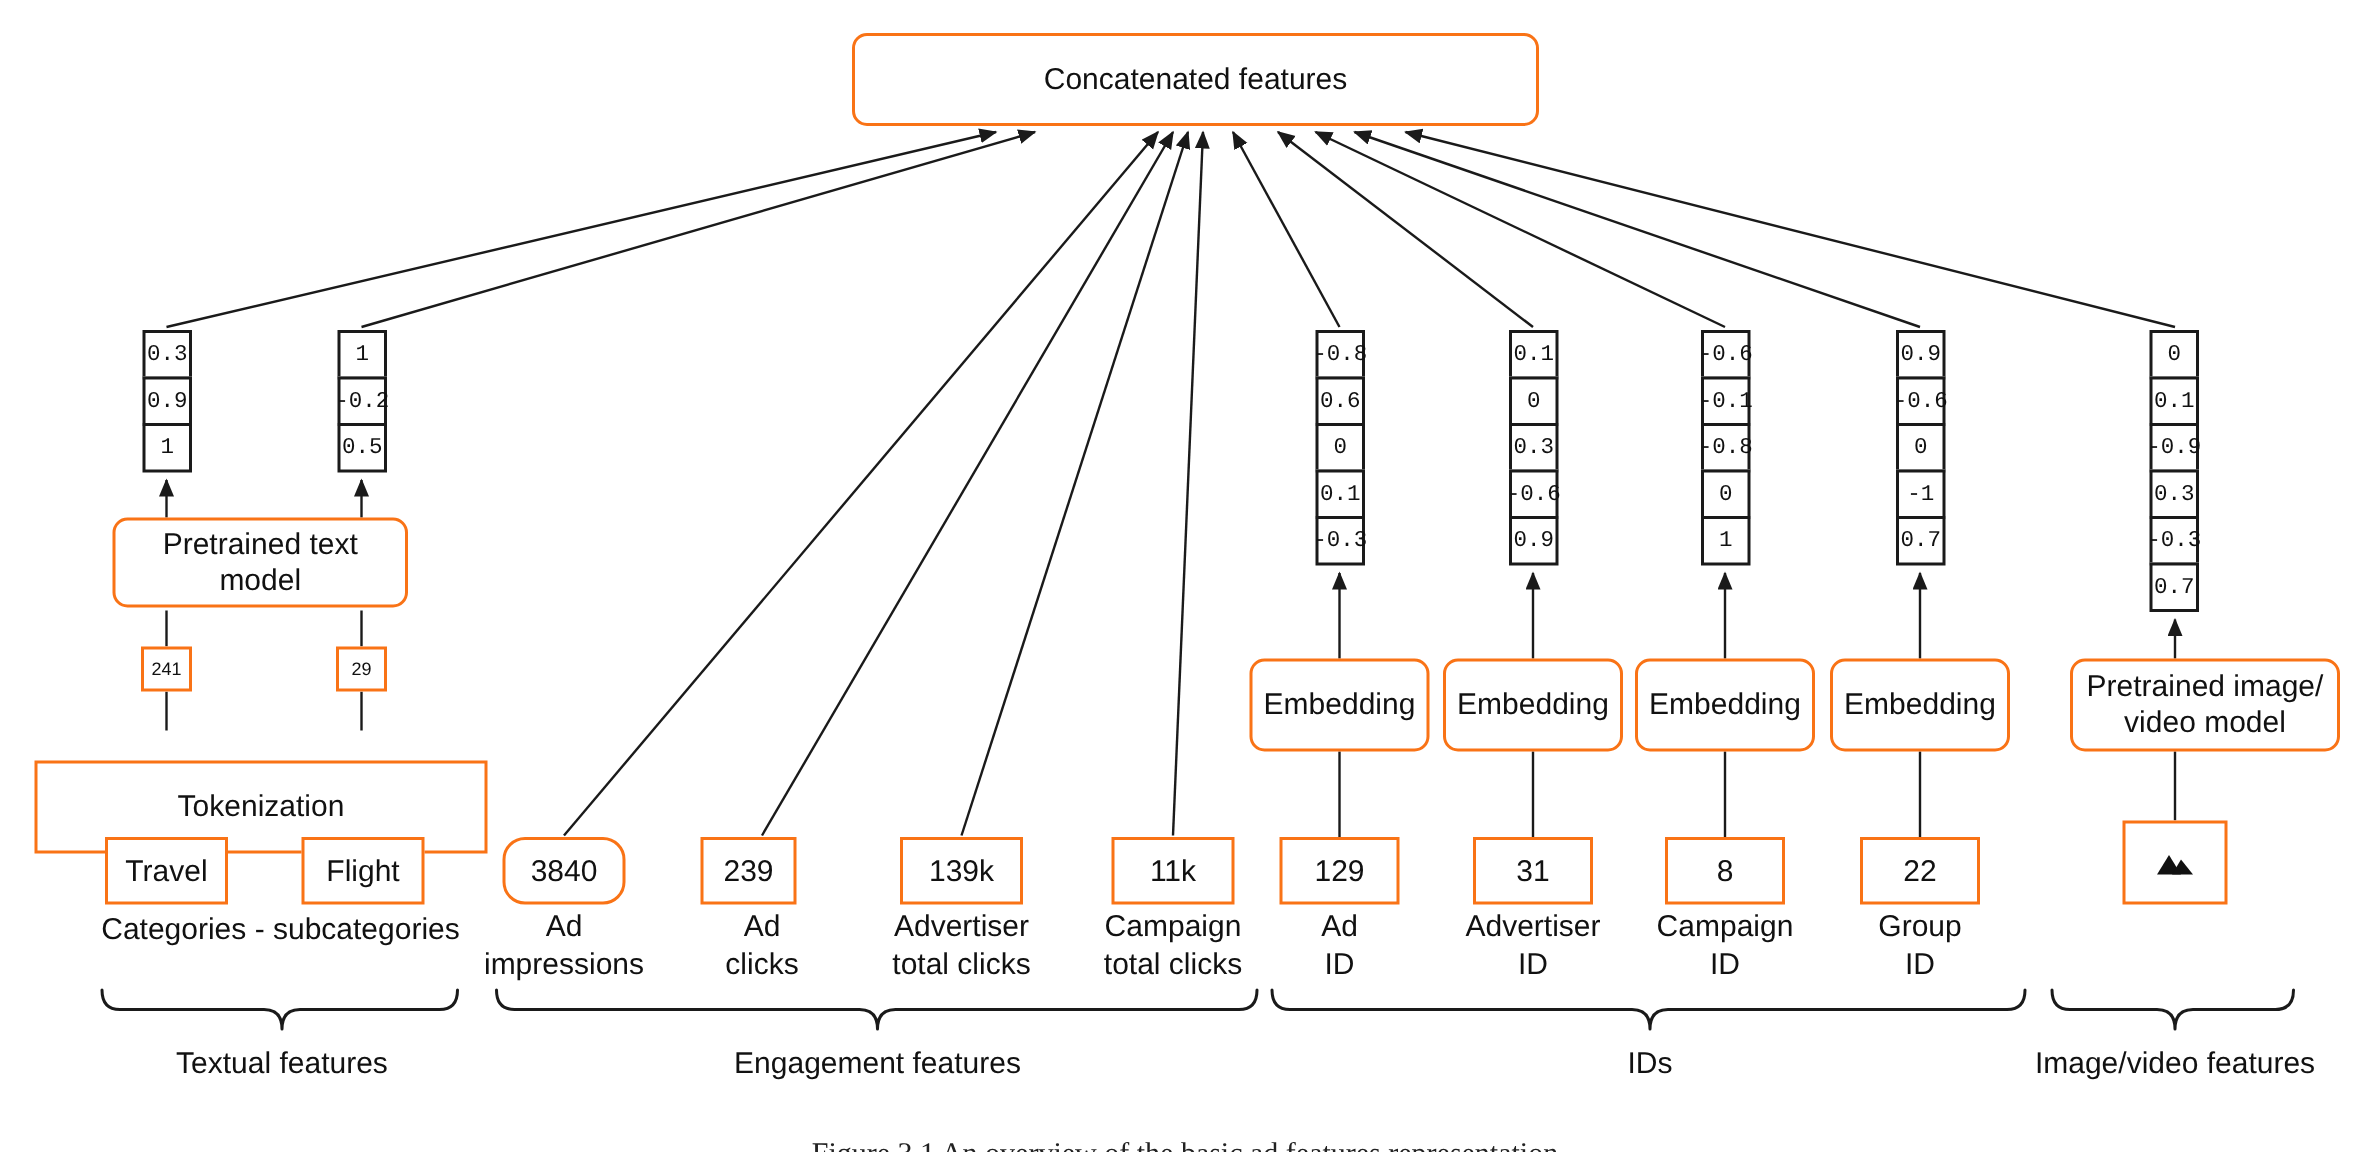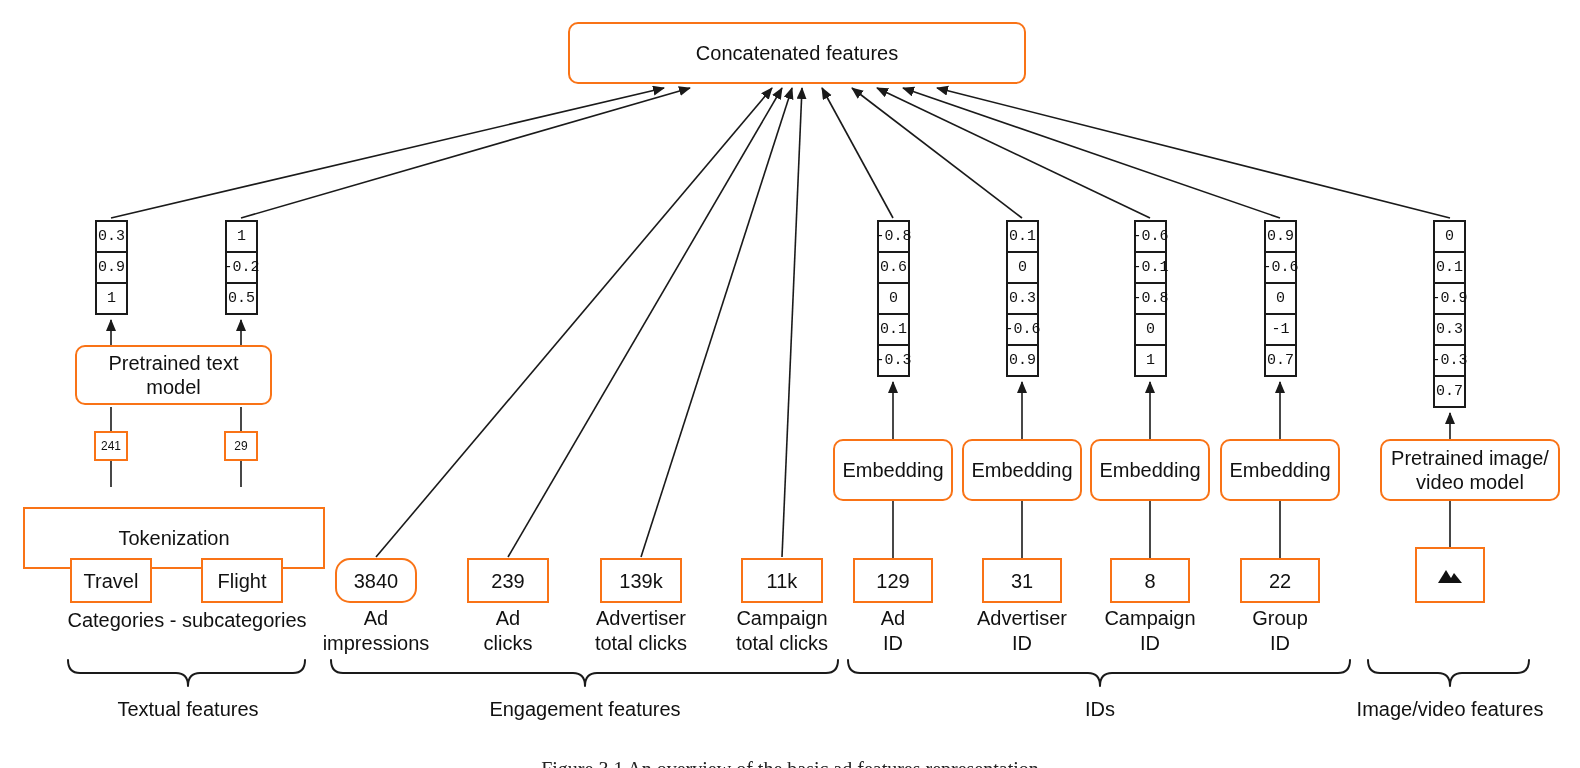--- a/index.html
+++ b/index.html
@@ -88,21 +88,21 @@
   <div class="box round" style="left:75px;top:345px;width:197px;height:60px;">Pretrained text
 model</div>
   <div class="box small" style="left:94px;top:431px;width:34px;height:30px;">241</div>
   <div class="box small" style="left:224px;top:431px;width:34px;height:30px;">29</div>
   <div class="box" style="left:23px;top:487px;width:302px;height:62px;margin-top:20px;">Tokenization</div>
   <div class="box" style="left:70px;top:558px;width:82px;height:45px;">Travel</div>
   <div class="box" style="left:201px;top:558px;width:82px;height:45px;">Flight</div>
   <div class="lbl" style="left:27px;top:608px;width:320px;">Categories - subcategories</div>
 
   <div class="box" style="left:335px;top:558px;width:82px;height:45px;border-radius:15px;">3840</div>
-  <div class="box" style="left:467px;top:558px;width:82px;height:45px;">239</div>
+  <div class="box" style="left:467px;top:558px;width:64px;height:45px;">239</div>
   <div class="box" style="left:600px;top:558px;width:82px;height:45px;">139k</div>
   <div class="box" style="left:741px;top:558px;width:82px;height:45px;">11k</div>
   <div class="lbl" style="left:301px;top:606px;width:150px;">Ad
 impressions</div>
   <div class="lbl" style="left:433px;top:606px;width:150px;">Ad
 clicks</div>
   <div class="lbl" style="left:566px;top:606px;width:150px;">Advertiser
 total clicks</div>
   <div class="lbl" style="left:707px;top:606px;width:150px;">Campaign
 total clicks</div>

